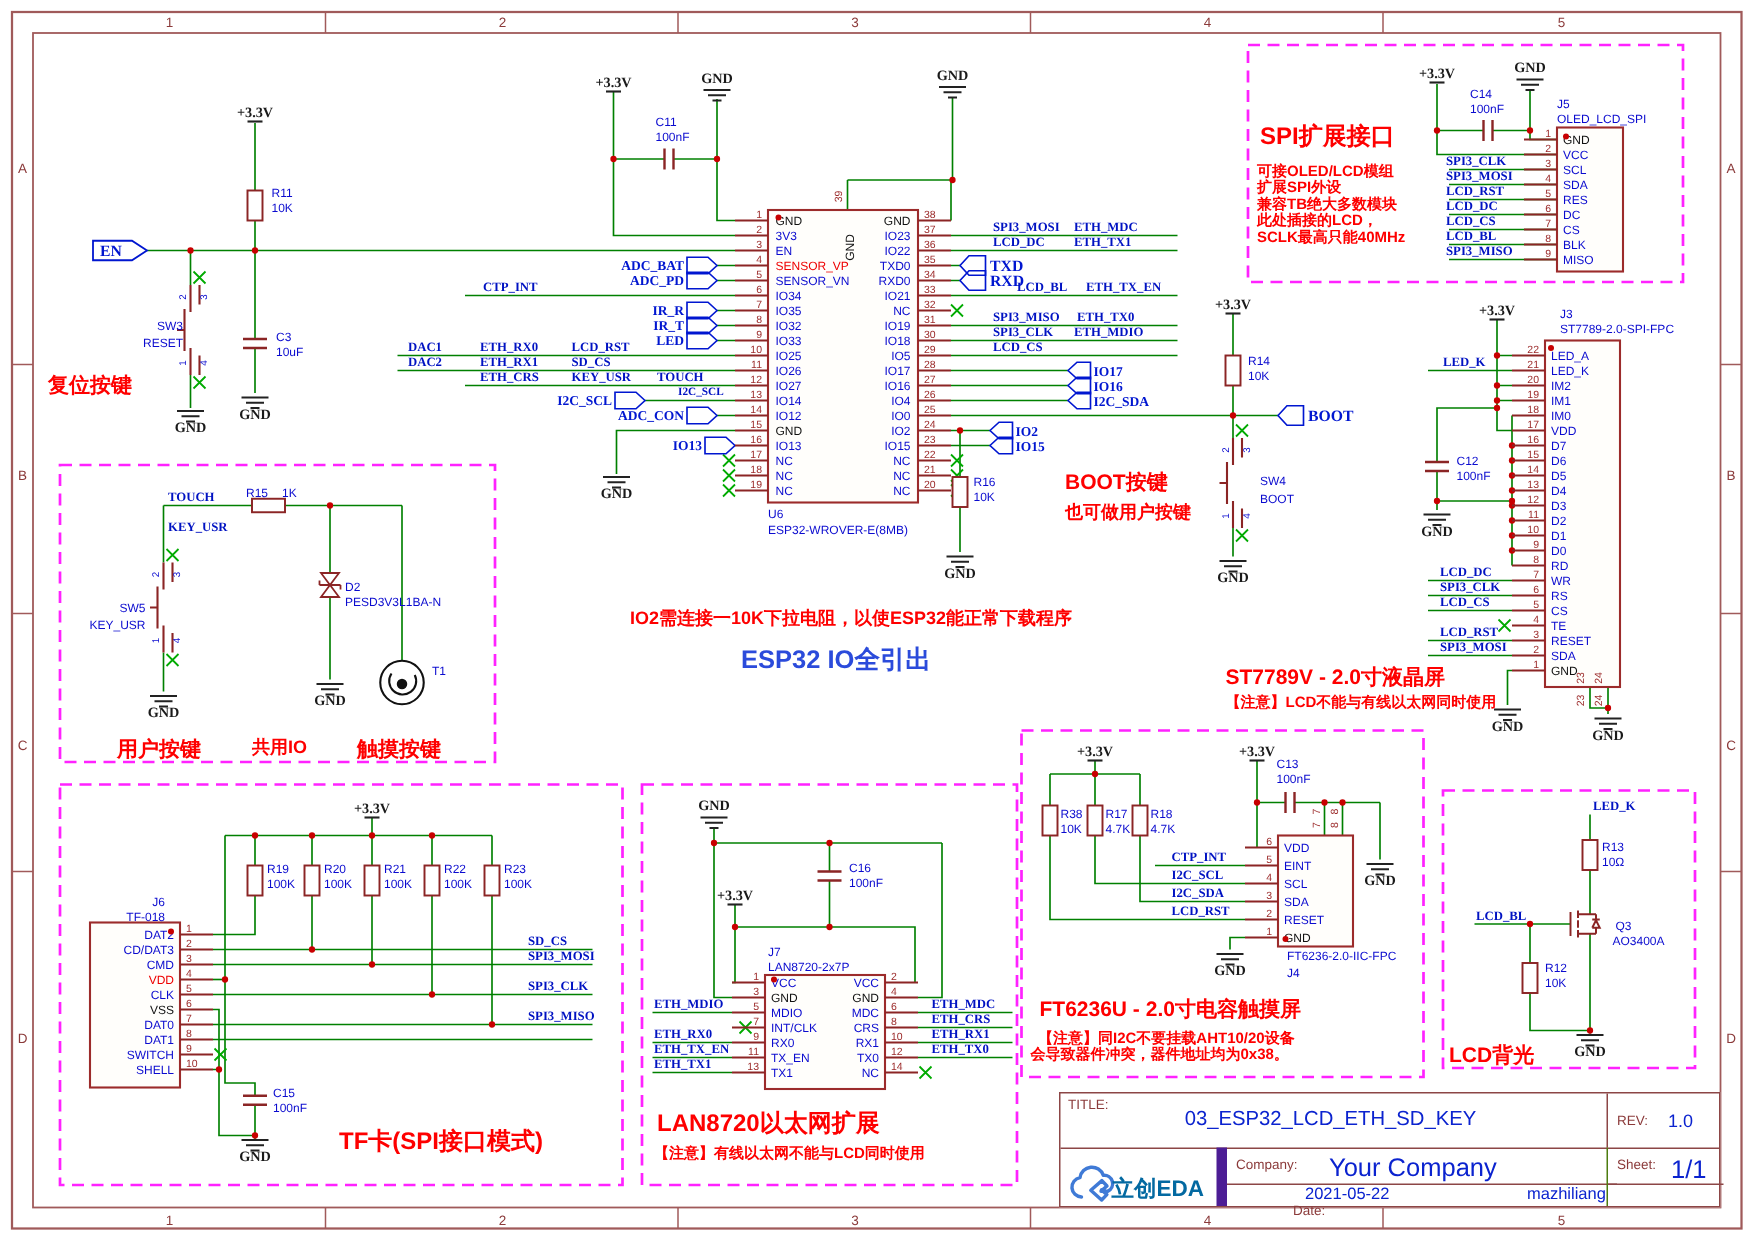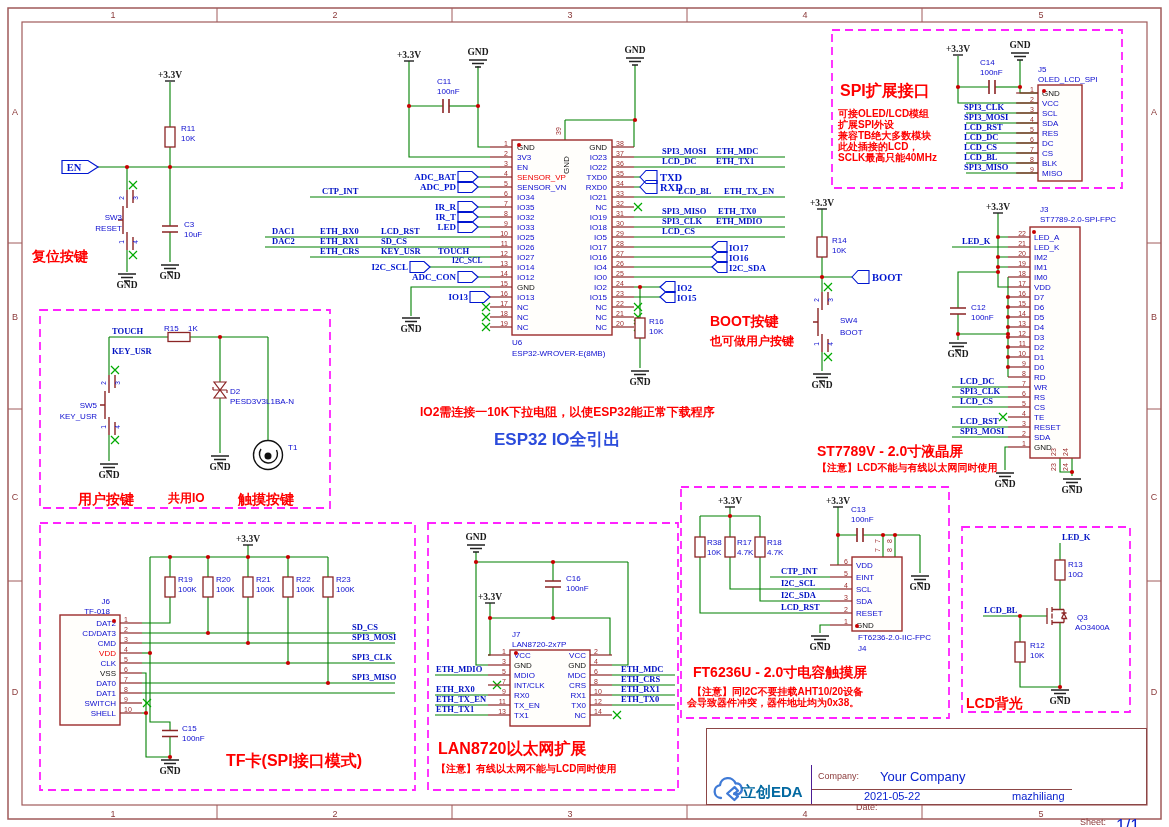--- a/index.html
+++ b/index.html
@@ -29,28 +29,28 @@
               border:1.5px solid #8c4646;box-sizing:border-box;background:#fff;color:#8b3a3a;}
   #titleblock .cell-label{font-size:9px;color:#8b3a3a;}
   #titleblock .val{color:#0b23cf;}
   .tb-row1{position:absolute;left:0;top:0;right:0;height:36px;border-bottom:1px solid #8c4646;}
   .tb-title-label{position:absolute;left:5px;top:2px;}
   .tb-title{position:absolute;left:30px;top:9px;width:300px;text-align:center;font-size:13.5px;}
   .tb-rev{position:absolute;left:364px;top:0;bottom:0;width:77px;border-left:1px solid #8c4646;}
   .tb-rev .cell-label{position:absolute;left:6px;top:13px;}
   .tb-rev .val{position:absolute;left:40px;top:11px;font-size:12px;}
   .tb-logo{position:absolute;left:0;top:36px;width:104px;bottom:0;}
-  .tb-mid{position:absolute;left:104px;top:36px;width:260px;bottom:0;border-left:1px solid #4c1d95;text-align:center;}
+  .tb-mid{position:absolute;left:104px;top:36px;width:260px;bottom:0;border-left:7px solid #4c1d95;text-align:center;}
   .tb-company-row{position:absolute;left:0;top:0;right:0;height:24px;border-bottom:1px solid #8c4646;}
   .tb-company-row .cell-label{position:absolute;left:6px;top:6px;}
-  .tb-company-row .val{position:absolute;left:68px;top:4px;font-size:13px;}
+  .tb-company-row .val{position:absolute;left:68px;top:4px;font-size:17px;}
   .tb-date-row{position:absolute;left:0;top:24px;right:0;height:17px;}
   .tb-date-row .cell-label{position:absolute;top:13px;padding-left:38px;}
   .tb-date-row .val{position:absolute;top:1px;font-size:11px;}
-  .tb-right{position:absolute;left:364px;top:36px;width:77px;bottom:0;border-left:3px solid #4d7c0f;margin-top:46px;}
+  .tb-right{position:absolute;left:364px;top:36px;width:77px;bottom:0;border-left:1px solid #4d7c0f;}
   .tb-sheet-row{position:absolute;left:0;top:0;right:0;height:24px;border-bottom:1px solid #8c4646;}
   .tb-sheet-row .cell-label{position:absolute;left:6px;top:6px;}
   .tb-sheet-row .val{position:absolute;left:42px;top:5px;font-size:17px;}
   .logo-text{position:absolute;left:34px;top:18px;font-size:15px;font-weight:bold;
              color:#0369a1;letter-spacing:0px;}
 </style>
 </head>
 <body>
 
 <div id="canvas">
@@ -865,20 +865,28 @@
         <text x="494" y="445" class="blueXL" text-anchor="start">ESP32 IO全引出</text>
         <text x="838" y="117" class="redS" text-anchor="start">可接OLED/LCD模组</text>
         <text x="838" y="128" class="redS" text-anchor="start">扩展SPI外设</text>
         <text x="838" y="139" class="redS" text-anchor="start">兼容TB绝大多数模块</text>
         <text x="838" y="150" class="redS" text-anchor="start">此处插接的LCD，</text>
         <text x="838" y="161" class="redS" text-anchor="start">SCLK最高只能40MHz</text>
       </g>
     </svg>
 
   <div id="titleblock">
+    <div class="tb-row1">
+      <span class="tb-title-label cell-label">TITLE:</span>
+      <span class="tb-title val">03_ESP32_LCD_ETH_SD_KEY</span>
+      <span class="tb-rev">
+        <span class="cell-label">REV:</span>
+        <span class="val">1.0</span>
+      </span>
+    </div>
     <div class="tb-logo">
       <svg width="104" height="39" viewBox="0 0 104 39">
         <path d="M12 27 a6.5 6.5 0 0 1 -1 -12.9 a8 8 0 0 1 15.5 -1.6 a5.6 5.6 0 0 1 3.1 10.6 l-4.6 0 l4 -3.4 l-3.4 -3.6 l-7.4 6.4 l7.2 6.5 l3.5 -3.6 l-3.6 -3.2" fill="none" stroke="#3f7ad6" stroke-width="2.3" stroke-linejoin="round" stroke-linecap="round" transform="translate(2,6)"></path>
       </svg>
       <span class="logo-text">立创EDA</span>
     </div>
     <div class="tb-mid">
       <div class="tb-company-row">
         <span class="cell-label">Company:</span>
         <span class="val">Your Company</span>

